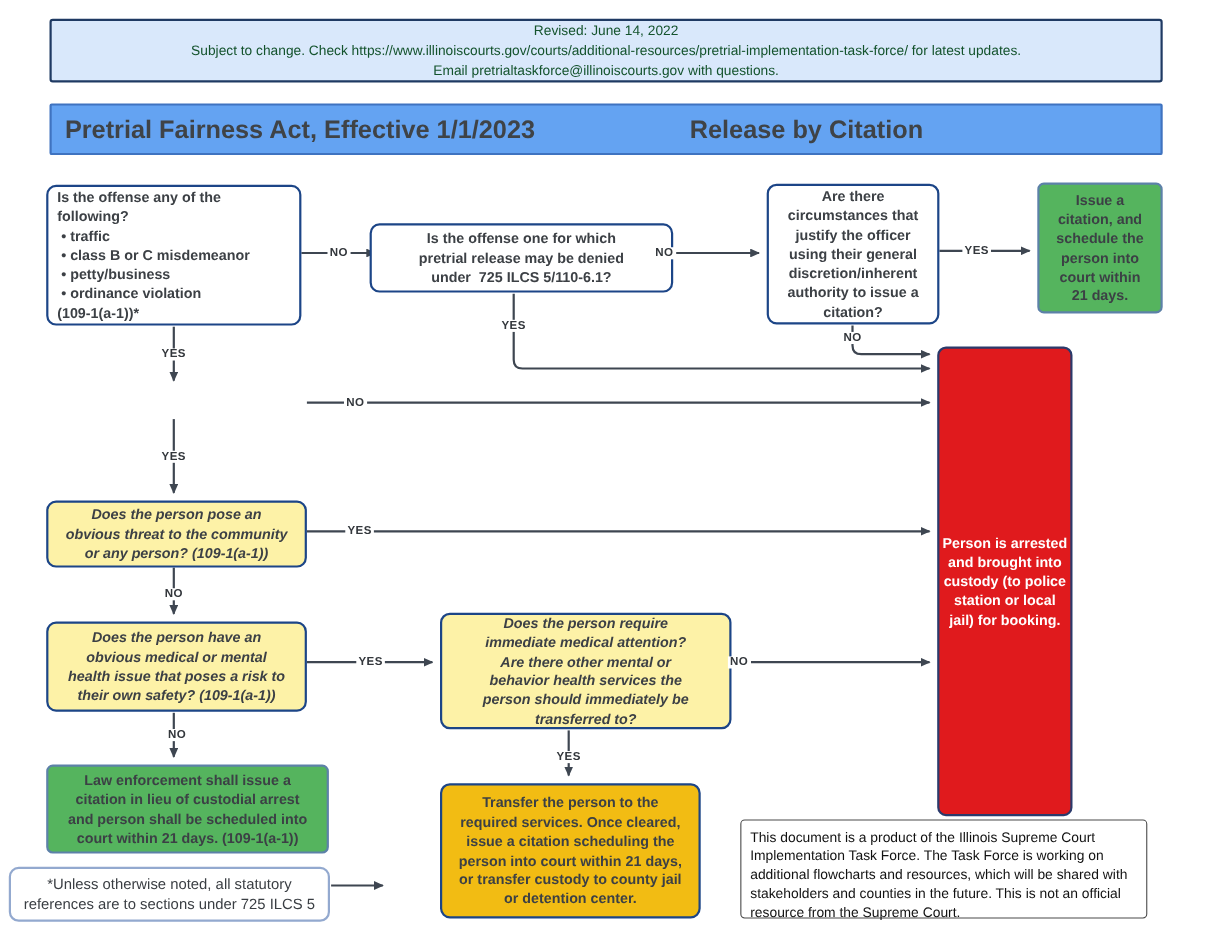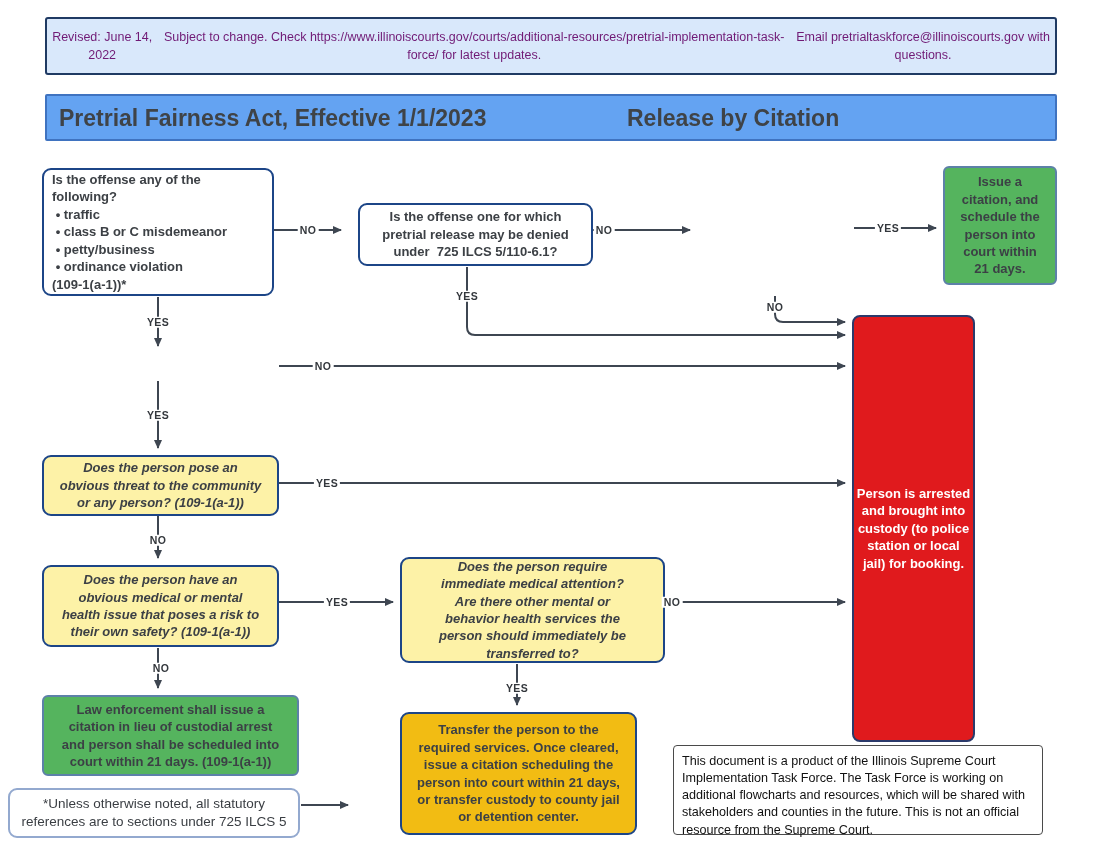--- a/index.html
+++ b/index.html
@@ -4,22 +4,22 @@
 <style>
   html,body{margin:0;padding:0;background:#ffffff;}
   #stage{
     position:relative;width:1097px;height:859px;background:#ffffff;
     font-family:"Liberation Sans",sans-serif;color:#3c4045;overflow:hidden;
   }
   
   .banner{
     position:absolute;left:45px;top:17px;width:1012px;height:58px;
     box-sizing:border-box;background:#d9e8fb;border:2px solid #1f3a63;border-radius:3px;
-    display:flex;flex-direction:row;justify-content:center;align-items:center;
-    font-size:12.5px;line-height:1.45;color:#701a75;text-align:center;
+    display:flex;flex-direction:column;justify-content:center;align-items:center;
+    font-size:12.5px;line-height:1.45;color:#14532d;text-align:center;
   }
   
   .titlebar{
     position:absolute;left:45px;top:94px;width:1012px;height:47px;
     box-sizing:border-box;background:#64a3f2;border:2px solid #3f73c0;border-radius:2px;
     font-size:23px;font-weight:bold;color:#3f4347;
   }
   .titlebar .t-left{position:absolute;left:12px;top:50%;transform:translateY(-50%);white-space:nowrap;}
   .titlebar .t-right{position:absolute;left:580px;top:50%;transform:translateY(-50%);white-space:nowrap;}
   
@@ -91,24 +91,31 @@
   </svg>
 
   <div class="node left" style="left:42px;top:168px;width:232px;height:128px;">Is the offense any of the
 following?
  • traffic
  • class B or C misdemeanor
  • petty/business
  • ordinance violation
 (109-1(a-1))*</div>
 
-  <div class="node" style="left:358px;top:203px;width:235px;height:63px;">Is the offense one for which
+  <div class="node" style="left:336px;top:203px;width:276px;height:63px;">Is the offense one for which
 pretrial release may be denied
 under  725 ILCS 5/110-6.1?</div>
 
+  <div class="node" style="left:697px;top:167px;width:157px;height:128px;">Are there
+circumstances that
+justify the officer
+using their general
+discretion/inherent
+authority to issue a
+citation?</div>
 
   <div class="node green" style="left:943px;top:166px;width:114px;height:119px;">Issue a
 citation, and
 schedule the
 person into
 court within
 21 days.</div>
 
   <div class="node red" style="left:852px;top:315px;width:123px;height:427px;">Person is arrested
 and brought into

